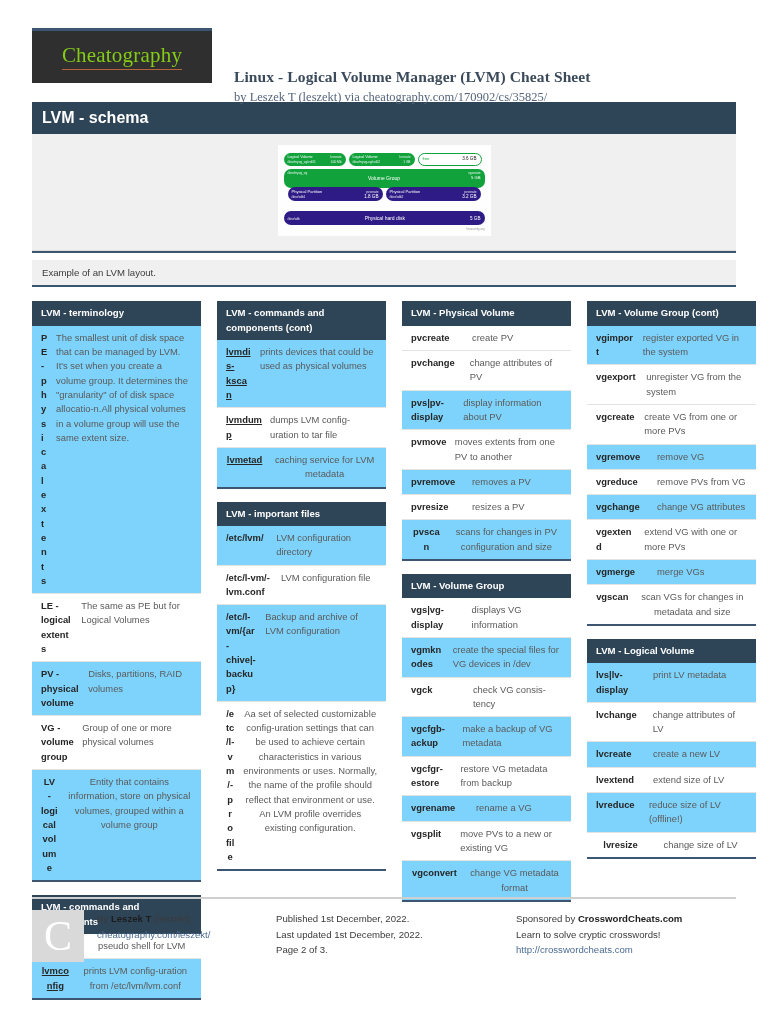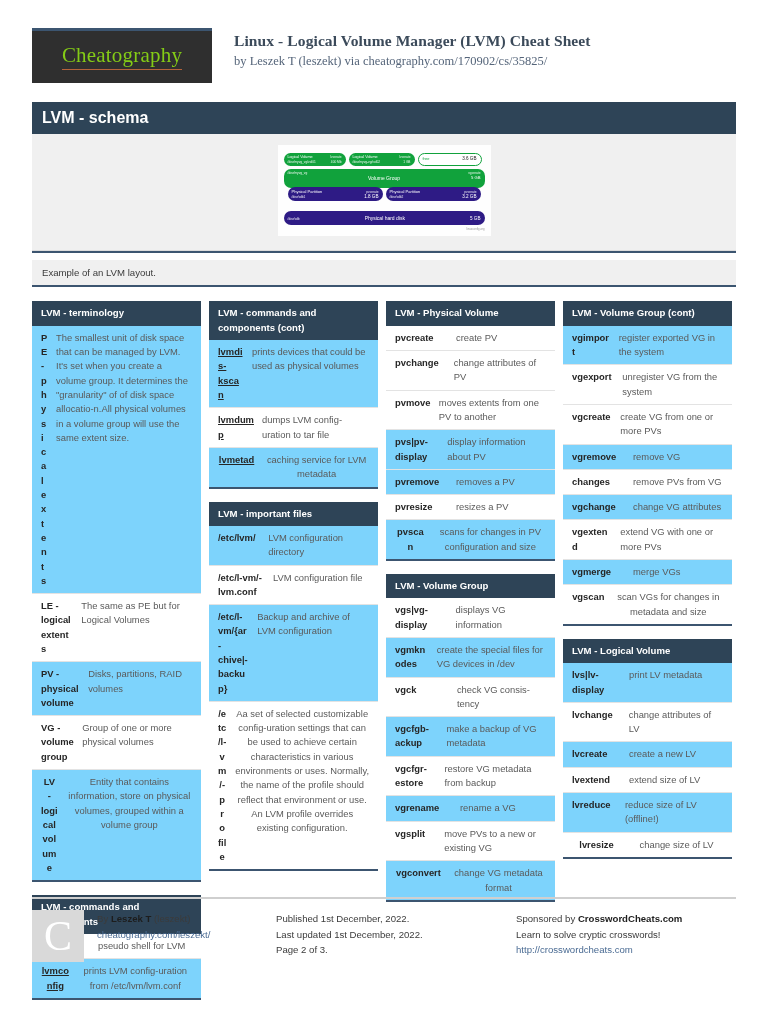--- a/index.html
+++ b/index.html
@@ -44,20 +44,21 @@
     color: #84cc16;
     font-size: 21px;
     letter-spacing: 0.2px;
     border-bottom: 1.5px solid #b5633a;
     padding-bottom: 1px;
     line-height: 1.1;
   }
   .title-block {
     margin-left: 22px;
     padding-top: 3px;
+    margin-top: 36px;
   }
   .sheet-title {
     font-family: "Liberation Serif", serif;
     font-size: 15.5px;
     font-weight: bold;
     color: #3b4a5a;
     line-height: 1.35;
     letter-spacing: 0.1px;
   }
   .sheet-sub {
@@ -162,21 +163,21 @@
   .caption-body {
     background: #f0f0f0;
     font-size: 9.6px;
     color: #3b3b3b;
     padding: 7px 10px;
   }
 
   
   .cols {
     display: flex;
-    gap: 8px;
+    gap: 16px;
     align-items: flex-start;
   }
   .col { width: 169px; flex: 0 0 169px; }
 
   
   .kw-term .k { width: 62px; }
   .kw-cmd  .k { width: 62px; text-decoration: underline; }
   .kw-files .k { width: 60px; }
   .kw-pv   .k { width: 66px; }
   .kw-vg   .k { width: 70px; }
@@ -403,27 +404,27 @@
         <div class="card-head">LVM - Physical Volume</div>
         <div>
           <div class="row plain">
               <div class="k">pvcreate</div>
               <div class="v">create PV</div>
             </div>
           <div class="row plain">
               <div class="k">pvchange</div>
               <div class="v">change attributes of PV</div>
             </div>
+          <div class="row alt">
+              <div class="k">pvs|pv-display</div>
+              <div class="v">display information about PV</div>
+            </div>
           <div class="row plain">
               <div class="k">pvmove</div>
               <div class="v">moves extents from one PV to another</div>
-            </div>
-          <div class="row alt">
-              <div class="k">pvs|pv-display</div>
-              <div class="v">display information about PV</div>
             </div>
           <div class="row alt">
               <div class="k">pvremove</div>
               <div class="v">removes a PV</div>
             </div>
           <div class="row plain">
               <div class="k">pvresize</div>
               <div class="v">resizes a PV</div>
             </div>
           <div class="row alt">
@@ -486,21 +487,21 @@
             </div>
           <div class="row plain">
               <div class="k">vgcreate</div>
               <div class="v">create VG from one or more PVs</div>
             </div>
           <div class="row alt">
               <div class="k">vgremove</div>
               <div class="v">remove VG</div>
             </div>
           <div class="row plain">
-              <div class="k">changes</div>
+              <div class="k">vgreduce</div>
               <div class="v">remove PVs from VG</div>
             </div>
           <div class="row alt">
               <div class="k">vgchange</div>
               <div class="v">change VG attributes</div>
             </div>
           <div class="row plain">
               <div class="k">vgextend</div>
               <div class="v">extend VG with one or more PVs</div>
             </div>

